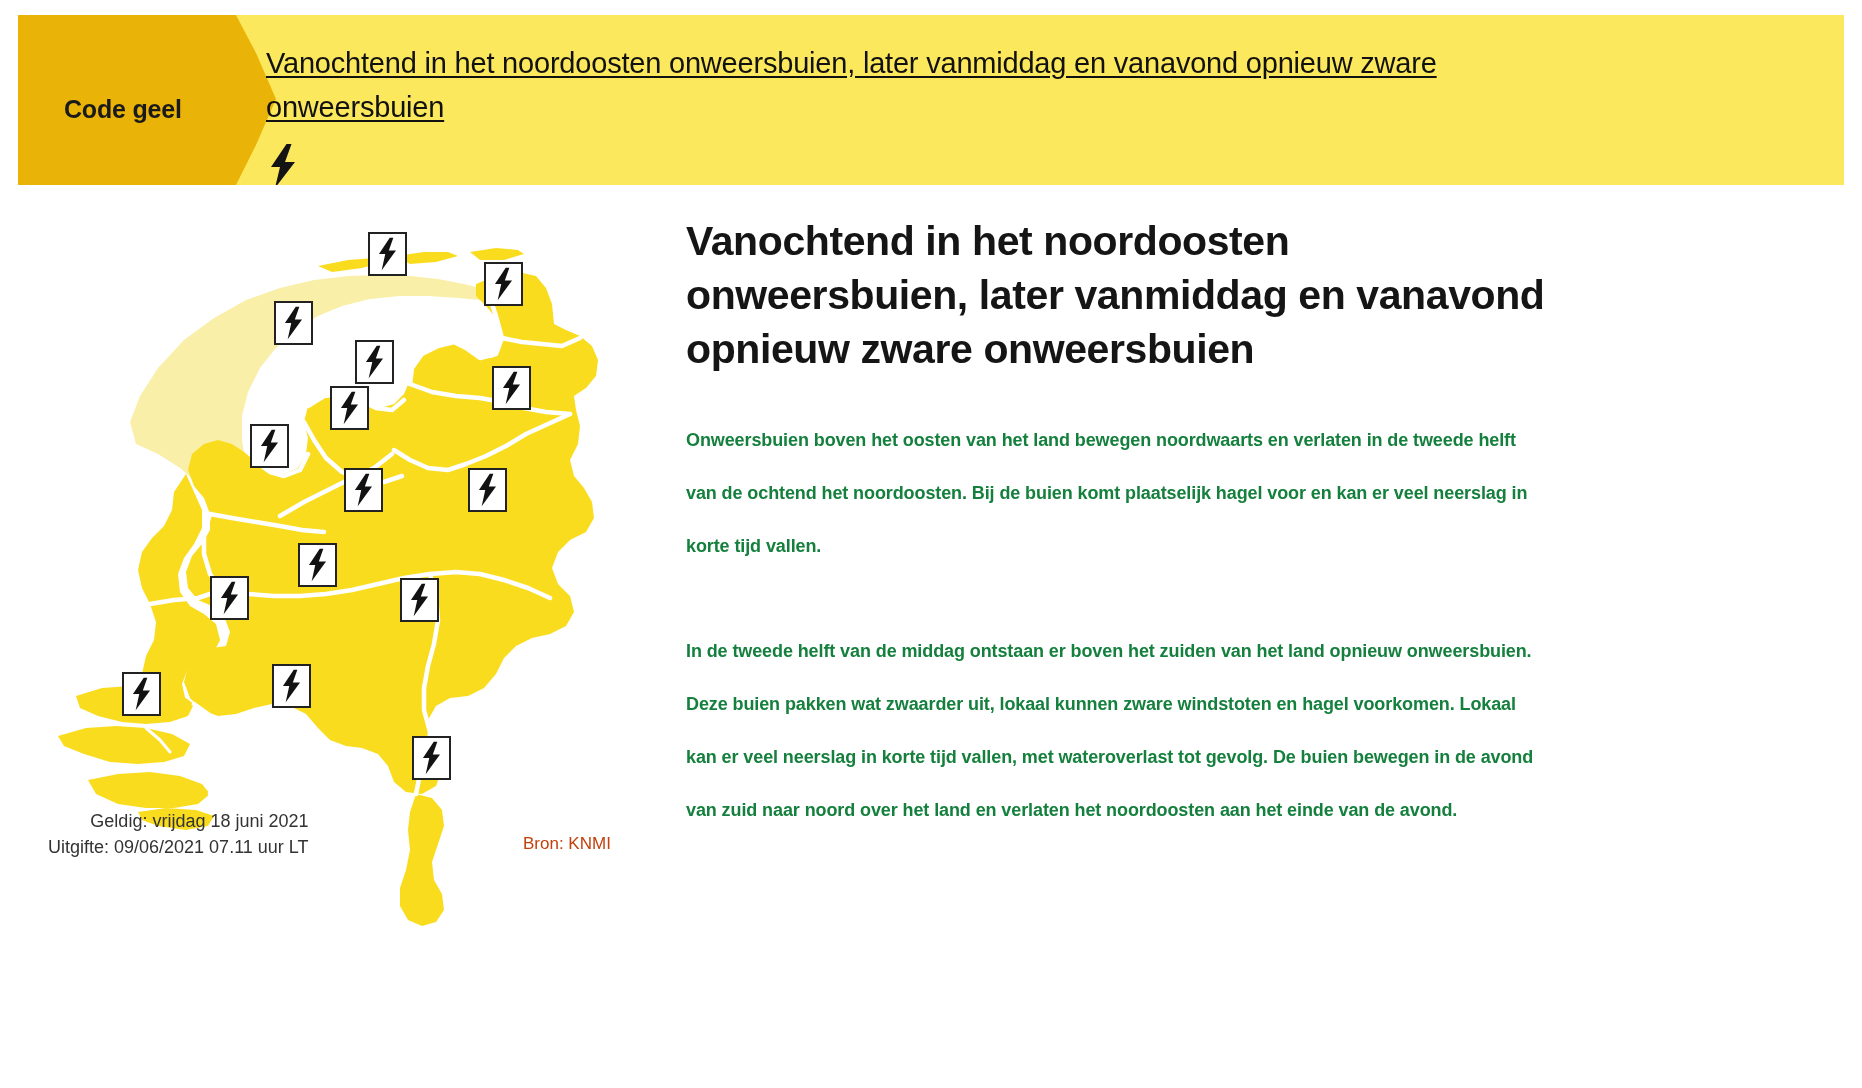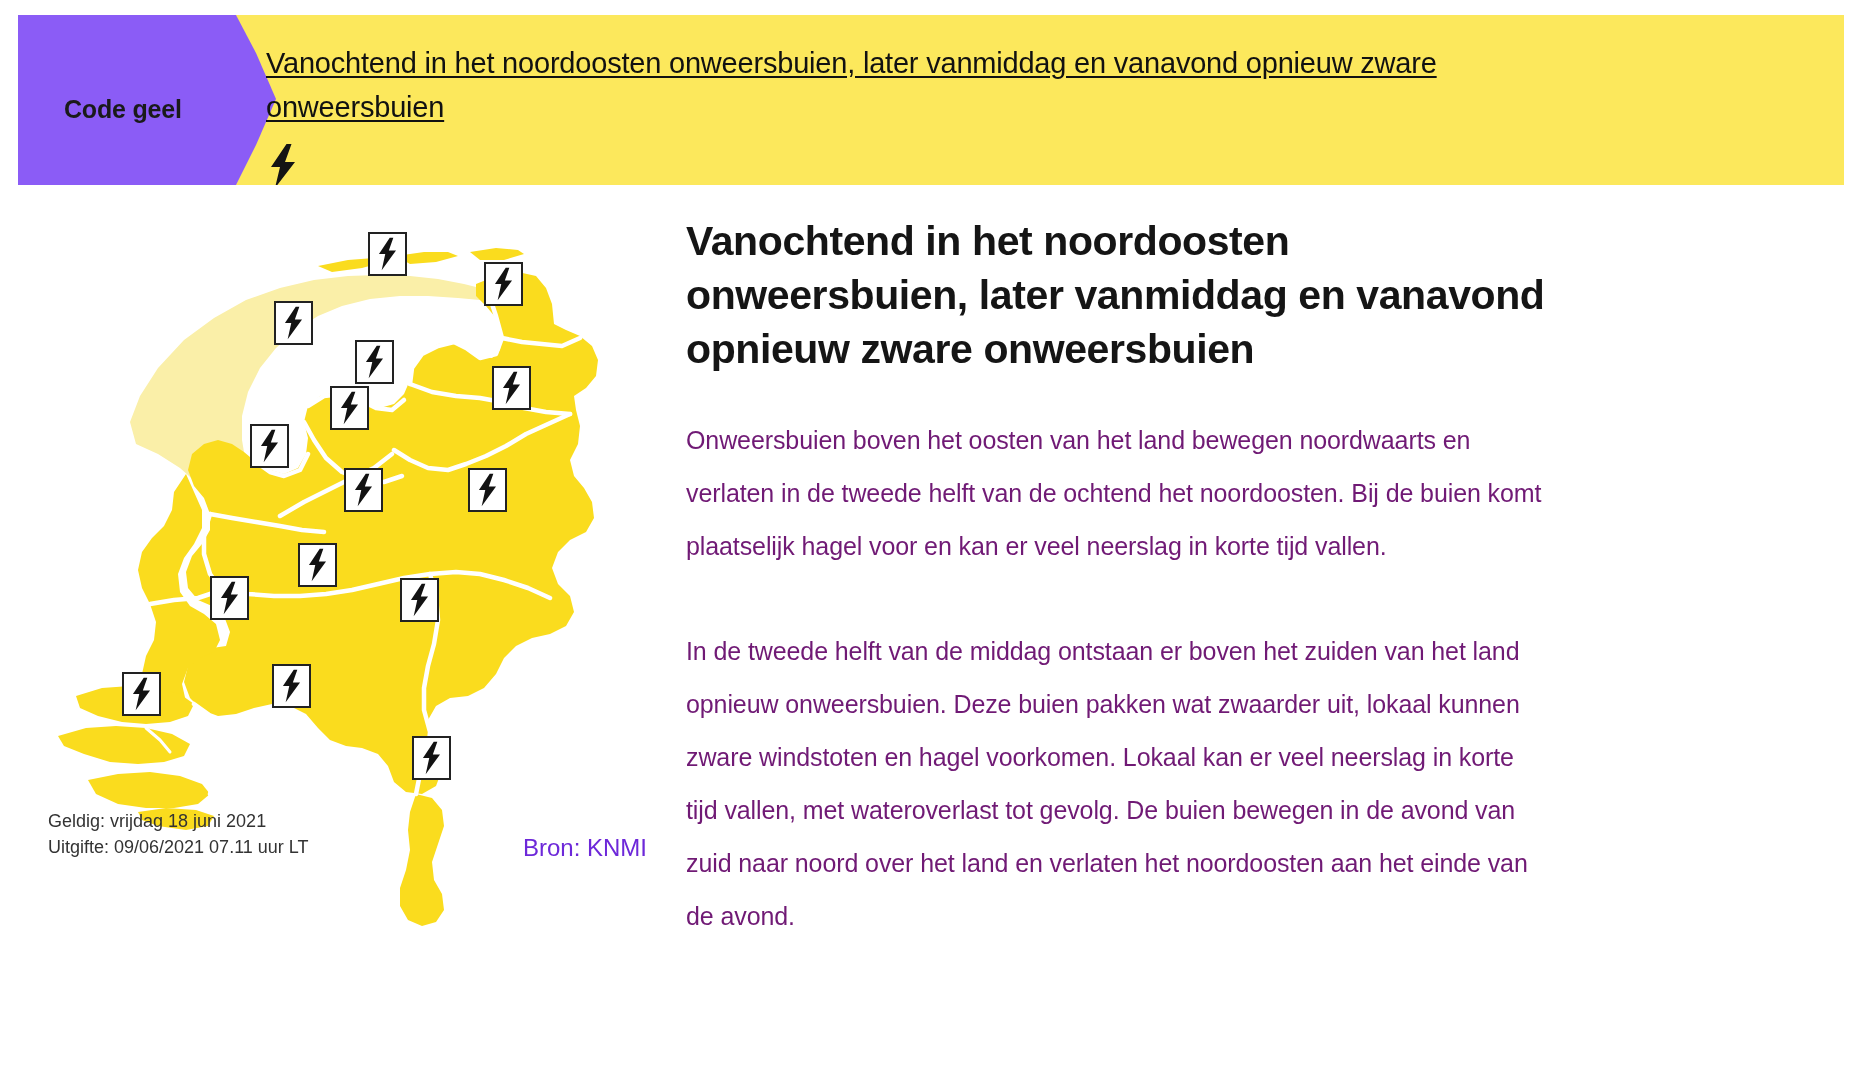--- a/index.html
+++ b/index.html
@@ -20,21 +20,21 @@
     width: 1826px;
     height: 170px;
     background: #FCE85C;
     overflow: hidden;
   }
   .banner-left {
     position: absolute;
     left: 0; top: 0;
     width: 260px;
     height: 170px;
-    background: #8b5cf6;
+    background: #eab308;
     clip-path: polygon(0 0, 218px 0, 238px 38px, 258px 84px, 238px 130px, 218px 170px, 0 170px);
   }
   .code-label {
     position: absolute;
     left: 46px;
     top: 80px;
     font-size: 25px;
     font-weight: bold;
     color: #1a1a1a;
     letter-spacing: -0.2px;
@@ -105,51 +105,53 @@
   }
 
   .map-caption {
     position: absolute;
     left: 30px;
     top: 612px;
     font-size: 18px;
     line-height: 26px;
     color: #333333;
     white-space: nowrap;
+    text-align: right;
   }
   .map-source {
     position: absolute;
     left: 505px;
     top: 638px;
-    font-size: 24px;
-    color: #6d28d9;
+    font-size: 17px;
+    color: #c2410c;
     white-space: nowrap;
   }
 
   
   .text-col {
     position: absolute;
     left: 686px;
     top: 18px;
     width: 860px;
   }
   .headline {
     font-size: 41px;
     line-height: 54px;
     font-weight: bold;
     color: #151515;
     letter-spacing: -0.4px;
     margin: 0 0 38px 0;
   }
   .para {
-    font-size: 25px;
+    font-size: 18px;
     line-height: 53px;
-    color: #701a75;
+    color: #15803d;
     margin: 0 0 52px 0;
     letter-spacing: -0.1px;
+    font-weight: bold;
   }
   .para:last-child { margin-bottom: 0; }
 </style>
 </head>
 <body>
 
 <div class="banner">
   <div class="banner-left">
     <div class="code-label">Code geel</div>
   </div>

